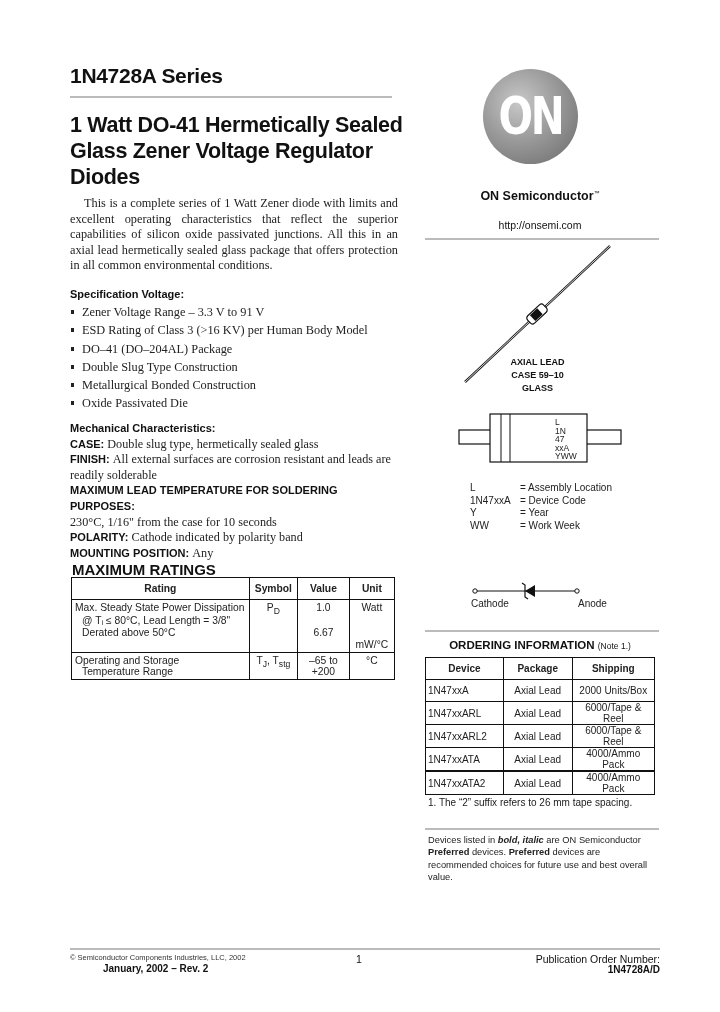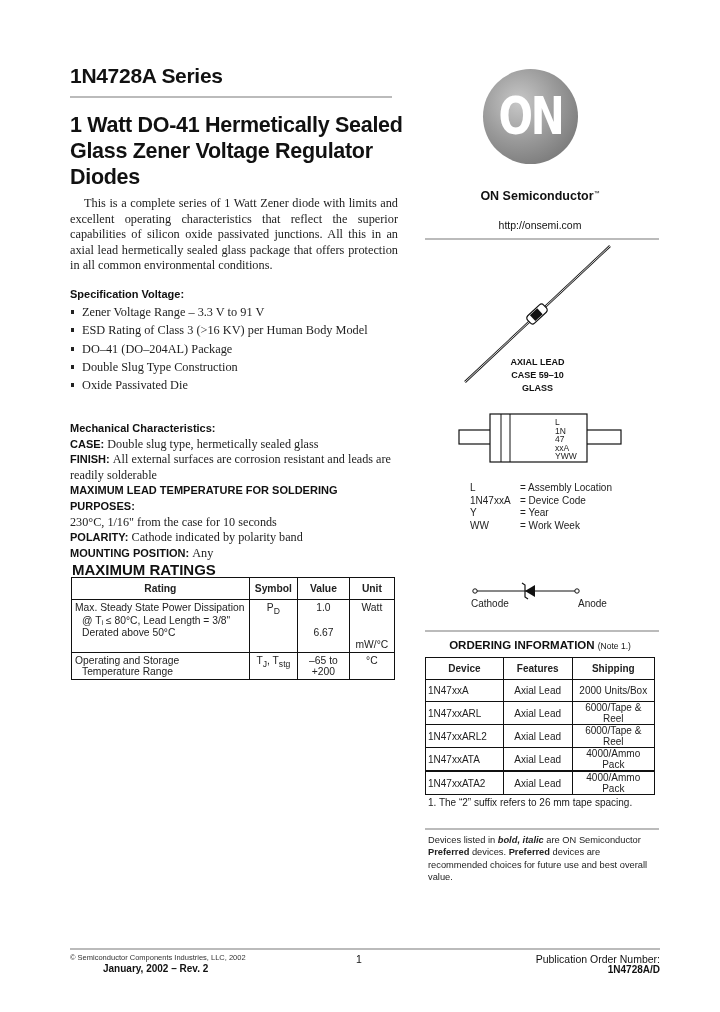--- a/index.html
+++ b/index.html
@@ -61,20 +61,21 @@
 
 <div class="abs intro">This is a complete series of 1 Watt Zener diode with limits and excellent operating characteristics that reflect the superior capabilities of silicon oxide passivated junctions. All this in an axial lead hermetically sealed glass package that offers protection in all common environmental conditions.</div>
 
 <div class="abs features">
   <div class="sec-head">Specification Voltage:</div>
   <ul>
     <li>Zener Voltage Range – 3.3 V to 91 V</li>
     <li>ESD Rating of Class 3 (&gt;16 KV) per Human Body Model</li>
     <li>DO–41 (DO–204AL) Package</li>
     <li>Double Slug Type Construction</li>
+    <li>Metallurgical Bonded Construction</li>
     <li>Oxide Passivated Die</li>
   </ul>
 </div>
 
 <div class="abs mech">
   <div class="sec-head">Mechanical Characteristics:</div>
   <div><span class="lbl">CASE:</span> <span class="val">Double slug type, hermetically sealed glass</span></div>
   <div><span class="lbl">FINISH:</span> <span class="val">All external surfaces are corrosion resistant and leads are readily solderable</span></div>
   <div><span class="lbl">MAXIMUM LEAD TEMPERATURE FOR SOLDERING PURPOSES:</span></div>
   <div><span class="val">230°C, 1/16" from the case for 10 seconds</span></div>
@@ -185,21 +186,21 @@
 </svg>
 <div class="abs sym-cath">Cathode</div>
 <div class="abs sym-anod">Anode</div>
 
 <div class="abs hr-right2"></div>
 <div class="abs ord-title"><span>ORDERING INFORMATION</span> <small>(Note 1.)</small></div>
 <table class="ord">
   <tbody>
       <tr>
     <th style="width:34%">Device</th>
-    <th style="width:30%">Features</th>
+    <th style="width:30%">Package</th>
     <th style="width:36%">Shipping</th>
   </tr>
   <tr>
     <td>1N47xxA</td>
     <td class="c">Axial Lead</td>
     <td class="c">2000 Units/Box</td>
   </tr>
   <tr>
     <td>1N47xxARL</td>
     <td class="c">Axial Lead</td>

